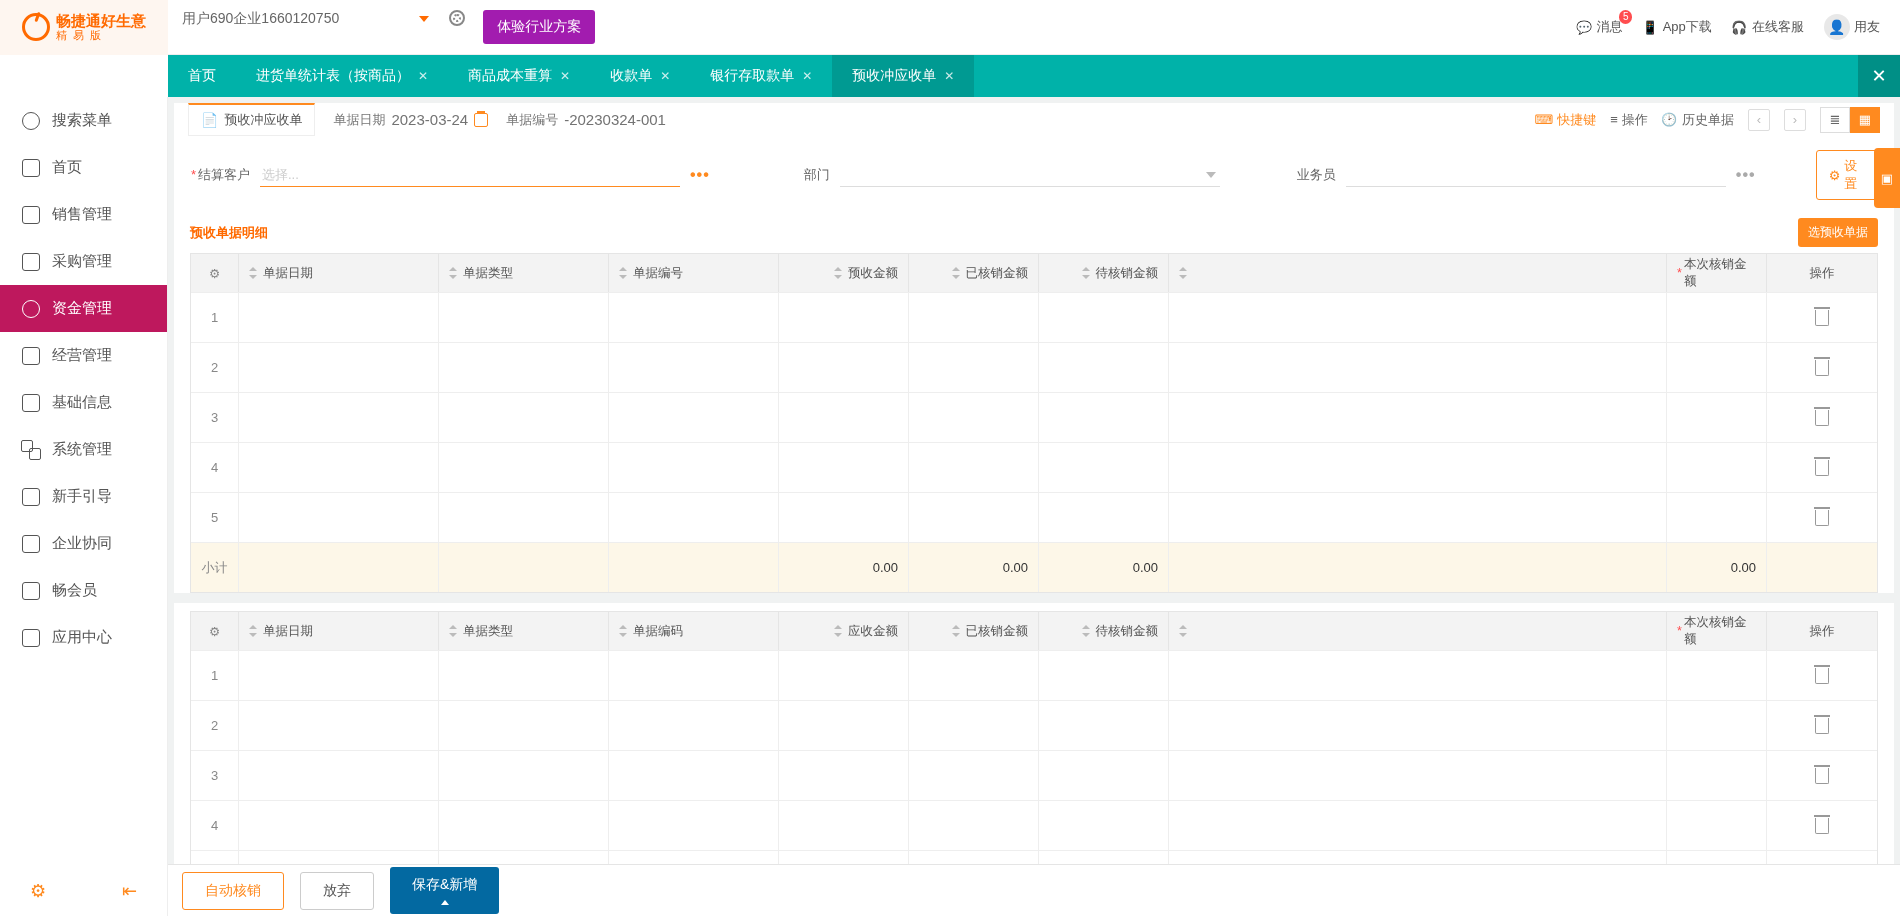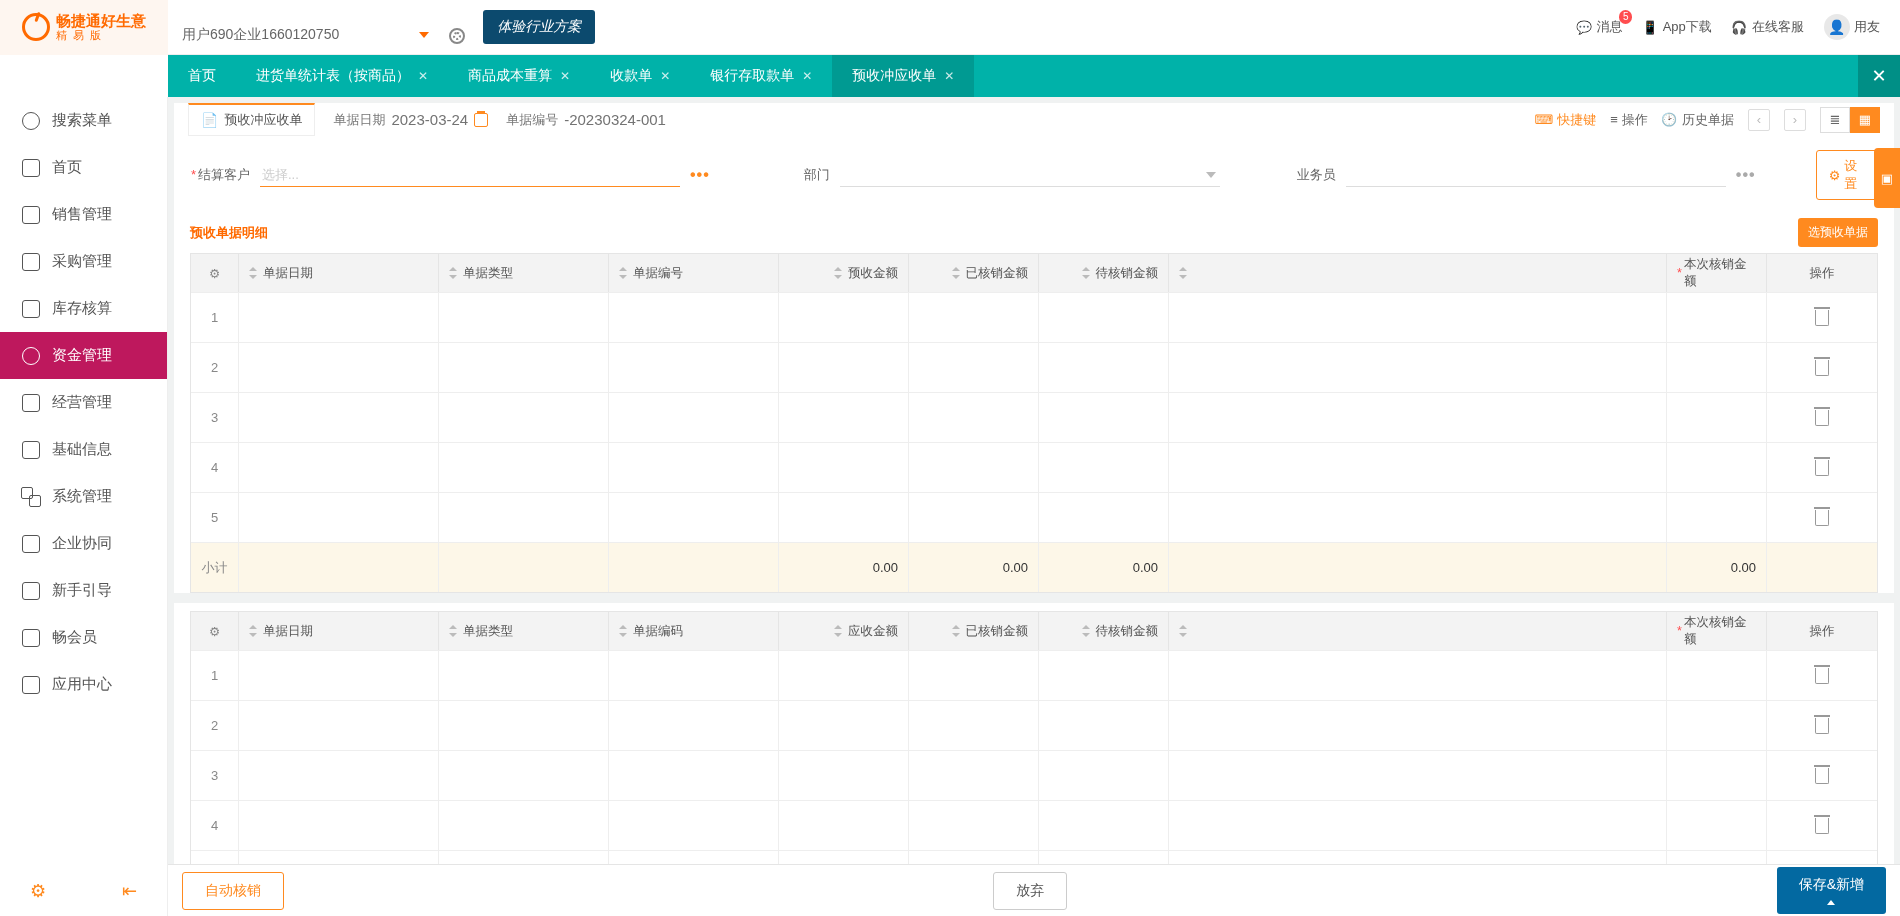--- a/index.html
+++ b/index.html
@@ -6,26 +6,26 @@
 body { background:#fff; font-size:13px; color:#333; width:1900px; height:916px; overflow:hidden; position:relative; }
 .app { display:flex; flex-direction:column; height:916px; width:1900px; }
 
 .header { display:flex; align-items:center; height:55px; border-bottom:1px solid #eee; background:#fff; }
 .logo-area { width:168px; display:flex; align-items:center; justify-content:center; background:#fef6f0; height:55px; }
 .logo-icon { width:28px; height:28px; border:3px solid #ff6a00; border-radius:50%; margin-right:6px; position:relative; }
 .logo-icon::after{content:""; position:absolute; width:3px; height:10px; background:#ff6a00; left:11px; top:-4px; border-radius:2px; transform:rotate(20deg);}
 .logo-text { display:flex; flex-direction:column; line-height:1; }
 .logo-text .t1{color:#ff6a00; font-size:15px; font-weight:600;}
 .logo-text .t2{color:#ff6a00; font-size:11px; letter-spacing:6px; margin-top:2px;}
-.header-mid { flex:1; display:flex; align-items:flex-end; padding-left:14px; }
+.header-mid { flex:1; display:flex; align-items:flex-start; padding-left:14px; }
 .company-select { color:#666; font-size:14px; margin-right:20px; display:flex; align-items:center; gap:80px; }
 .caret-down{ width:0;height:0;border-left:5px solid transparent;border-right:5px solid transparent;border-top:6px solid #ff6a00; display:inline-block;}
 .gear { width:16px;height:16px;border:2px solid #888;border-radius:50%; position:relative; margin-right:18px;}
 .gear::before{content:"";position:absolute;inset:2px;border:2px dotted #888;border-radius:50%;}
-.orange-btn { background:#0c4a6e; color:#fff; padding:8px 14px; border-radius:3px; font-size:14px; cursor:pointer;font-style:italic; }
+.orange-btn { background:#a21caf; color:#fff; padding:8px 14px; border-radius:3px; font-size:14px; cursor:pointer; }
 .header-right { display:flex; align-items:center; gap:20px; padding-right:20px; color:#555; font-size:13px;}
 .hdr-item{display:flex;align-items:center;gap:4px;position:relative;}
 .badge{position:absolute;top:-8px;right:-10px;background:#ff4d4f;color:#fff;border-radius:8px;font-size:10px;padding:0 4px;line-height:14px;}
 .avatar-small{width:26px;height:26px;border-radius:50%;background:#e8e8e8;display:flex;align-items:center;justify-content:center;color:#aaa;font-size:14px;}
 
 .tabs-strip{ height:42px; background:#00b2a9; display:flex; align-items:stretch; color:#fff; margin-left:168px; position:relative;}
 .tab{ padding:0 20px; display:flex; align-items:center; gap:8px; font-size:14px; cursor:pointer; white-space:nowrap;}
 .tab .x{font-size:12px; opacity:.8;}
 .tab.active{ background:#009a92; }
 .tabs-close{ position:absolute; right:0; top:0; width:42px; height:42px; background:#008f86; display:flex; align-items:center; justify-content:center; font-size:18px;}
@@ -101,21 +101,21 @@
 .c-date{width:200px;}
 .c-type{width:170px;}
 .c-code{width:170px;}
 .c-amt{width:130px;}
 .c-amt2{width:130px;}
 .c-amt3{width:130px;}
 .c-fill{flex:1;}
 .c-amt4{width:100px;}
 .c-op{width:110px;}
 
-.footer-bar{ position:absolute; bottom:0; right:0; left:0; height:52px; background:#fff; border-top:1px solid #e5e5e5; display:flex; align-items:center; justify-content:space-between; gap:16px; padding:0 14px; margin-left:0;}
+.footer-bar{ position:absolute; bottom:0; right:0; left:0; height:52px; background:#fff; border-top:1px solid #e5e5e5; display:flex; align-items:center; justify-content:flex-start; gap:16px; padding:0 14px; margin-left:0;}
 .fb-btn{ padding:9px 22px; border-radius:3px; font-size:14px; cursor:pointer; display:flex; align-items:center; gap:6px;}
 .fb-btn.outline-orange{ border:1px solid #ff8a1f; color:#ff8a1f; background:#fff;}
 .fb-btn.outline-gray{ border:1px solid #ccc; color:#555; background:#fff;}
 .fb-btn.solid{ background:#0369a1; color:#fff;flex-direction:column;}
 .fb-btn .up{ width:0;height:0;border-left:4px solid transparent;border-right:4px solid transparent;border-bottom:5px solid #fff;}
 .right-rail{position:absolute; right:0; top:148px; width:26px; height:60px; background:#ff8a1f; border-radius:4px 0 0 4px; display:flex; align-items:center; justify-content:center; color:#fff;}
 .scroll-wrap{ overflow:auto; flex:1; display:flex; flex-direction:column; padding-bottom:58px;}
 input::placeholder{color:#ccc;}
 </style>
 </head>
@@ -199,47 +199,43 @@
           <span>首页</span>
         </div>
       <div class="side-item">
           <span class="side-icon"></span>
           <span>销售管理</span>
         </div>
       <div class="side-item">
           <span class="side-icon"></span>
           <span>采购管理</span>
         </div>
-      <div class="side-item">
-          <span class="side-icon"></span>
-          <span>库存核算</span>
-        </div>
       <div class="side-item active">
           <span class="side-icon circle"></span>
           <span>资金管理</span>
         </div>
       <div class="side-item">
           <span class="side-icon"></span>
           <span>经营管理</span>
         </div>
       <div class="side-item">
           <span class="side-icon"></span>
           <span>基础信息</span>
         </div>
       <div class="side-item">
           <span class="side-icon arrows"></span>
           <span>系统管理</span>
         </div>
       <div class="side-item">
           <span class="side-icon"></span>
+          <span>新手引导</span>
+        </div>
+      <div class="side-item">
+          <span class="side-icon"></span>
           <span>企业协同</span>
-        </div>
-      <div class="side-item">
-          <span class="side-icon"></span>
-          <span>新手引导</span>
         </div>
       <div class="side-item">
           <span class="side-icon"></span>
           <span>畅会员</span>
         </div>
       <div class="side-item">
           <span class="side-icon"></span>
           <span>应用中心</span>
         </div>
       <div class="sidebar-bottom">

